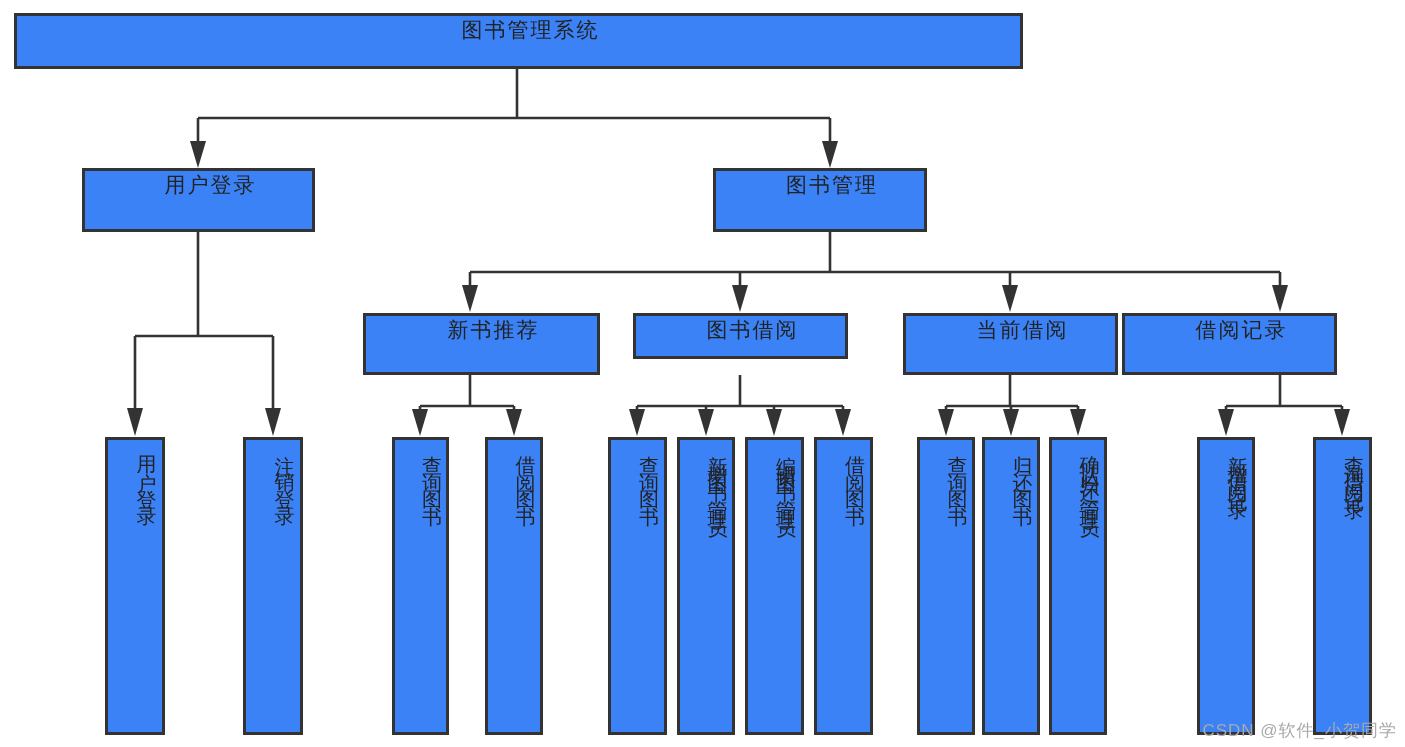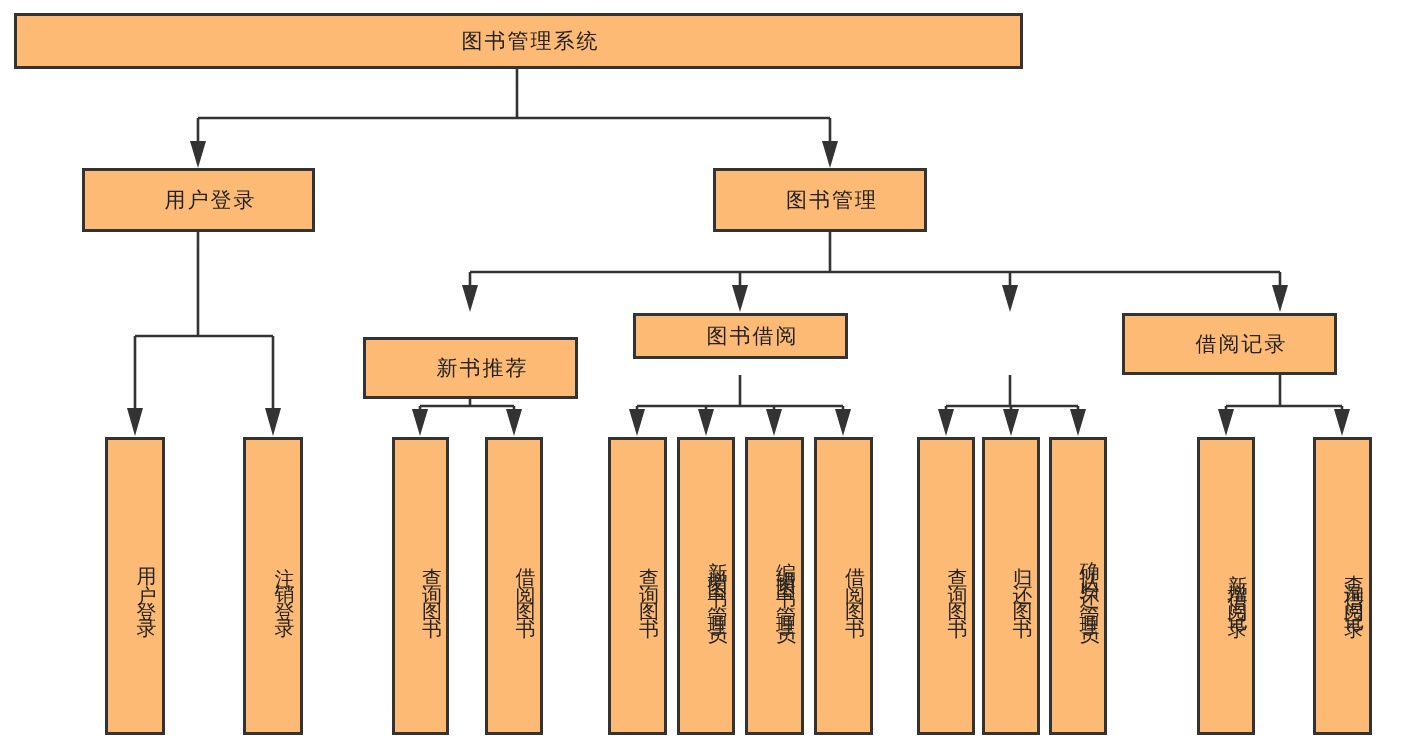--- a/index.html
+++ b/index.html
@@ -13,23 +13,23 @@
   }
   #connectors {
     position: absolute;
     left: 0; top: 0;
     width: 1405px; height: 747px;
   }
   .box {
     position: absolute;
     box-sizing: border-box;
     border: 3px solid #333333;
-    background: #fdba74;
+    background: #3b82f6;
     display: flex;
-    align-items: center;
+    align-items: flex-start;
     justify-content: center;
     color: #222222;
     padding-left: 24px;
   }
   .hbox-label {
     font-size: 21px;
     letter-spacing: 2px;
     color: #222222;
     white-space: nowrap;
   }
@@ -108,25 +108,28 @@
     <span class="hbox-label">图书管理系统</span>
   </div>
 
   <div class="box" style="left:82px; top:168px; width:233px; height:64px;">
     <span class="hbox-label">用户登录</span>
   </div>
   <div class="box" style="left:713px; top:168px; width:214px; height:64px;">
     <span class="hbox-label">图书管理</span>
   </div>
 
-  <div class="box" style="left:363px; top:313px; width:215px; height:62px;margin-top:24px;">
+  <div class="box" style="left:363px; top:313px; width:237px; height:62px;">
     <span class="hbox-label">新书推荐</span>
   </div>
   <div class="box" style="left:633px; top:313px; width:215px; height:46px;">
     <span class="hbox-label">图书借阅</span>
+  </div>
+  <div class="box" style="left:903px; top:313px; width:215px; height:62px;">
+    <span class="hbox-label">当前借阅</span>
   </div>
   <div class="box" style="left:1122px; top:313px; width:215px; height:62px;">
     <span class="hbox-label">借阅记录</span>
   </div>
 
   <div class="box" style="left:105px; top:437px; width:60px; height:298px;">
     <span class="leaf-label">用户登录</span>
   </div>
   <div class="box" style="left:243px; top:437px; width:60px; height:298px;">
     <span class="leaf-label">注销登录</span>
@@ -162,14 +165,15 @@
     <span class="leaf-label long">确认归还（管理员）</span>
   </div>
 
   <div class="box" style="left:1197px; top:437px; width:58px; height:298px;">
     <span class="leaf-label long">新增借阅记录</span>
   </div>
   <div class="box" style="left:1313px; top:437px; width:59px; height:298px;">
     <span class="leaf-label long">查询借阅记录</span>
   </div>
 
+  <div id="watermark">CSDN @软件_小贺同学</div>
 
 </div>
 
 </body></html>

